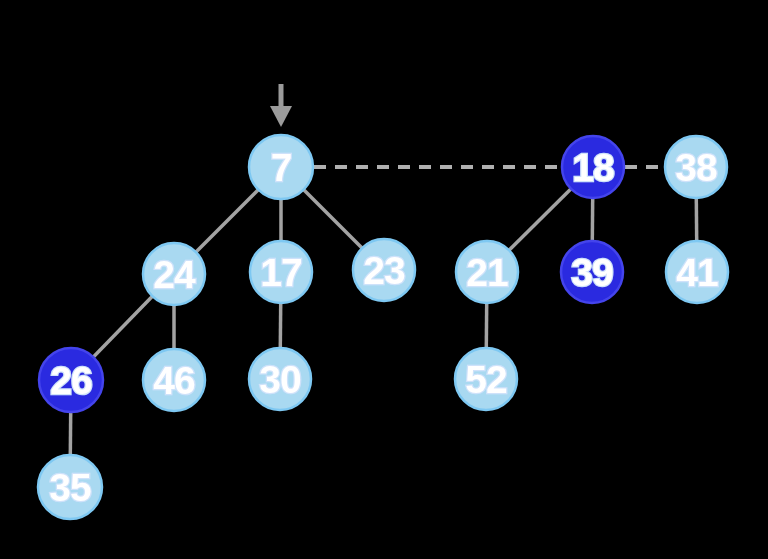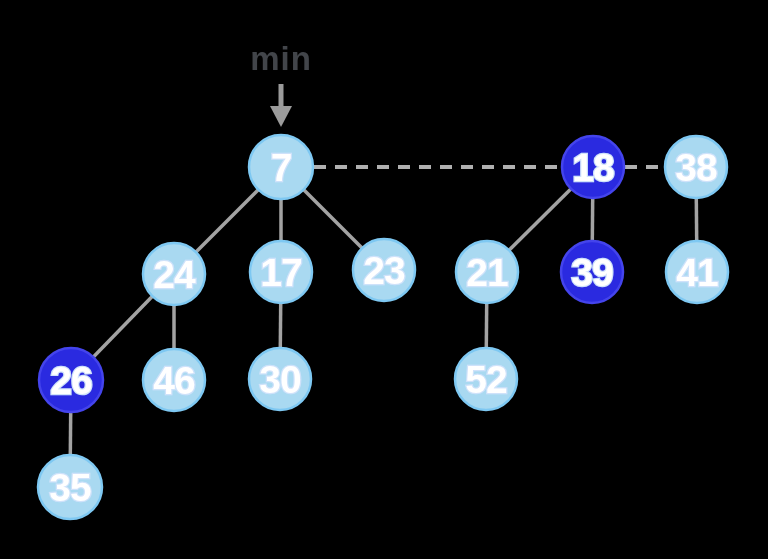--- a/index.html
+++ b/index.html
@@ -81,14 +81,13 @@
       <text x="71" y="380" dy="0.35em" text-anchor="middle" fill="#ffffff" stroke="#cfe2fa" class="nodeText">26</text>
       <circle cx="174" cy="380" r="31" fill="#a9d9f1" stroke="#7ec8f2" stroke-width="2.5"></circle>
       <text x="174" y="380" dy="0.35em" text-anchor="middle" fill="#ffffff" stroke="#cfe2fa" class="nodeText">46</text>
       <circle cx="280" cy="379" r="31" fill="#a9d9f1" stroke="#7ec8f2" stroke-width="2.5"></circle>
       <text x="280" y="379" dy="0.35em" text-anchor="middle" fill="#ffffff" stroke="#cfe2fa" class="nodeText">30</text>
       <circle cx="486" cy="379" r="31" fill="#a9d9f1" stroke="#7ec8f2" stroke-width="2.5"></circle>
       <text x="486" y="379" dy="0.35em" text-anchor="middle" fill="#ffffff" stroke="#cfe2fa" class="nodeText">52</text>
       <circle cx="70" cy="487" r="32" fill="#a9d9f1" stroke="#7ec8f2" stroke-width="2.5"></circle>
       <text x="70" y="487" dy="0.35em" text-anchor="middle" fill="#ffffff" stroke="#cfe2fa" class="nodeText">35</text>
     </svg>
-  <div class="min-label" style="color: rgb(66, 69, 74);">min</div>
 </div>
 
 </body></html>

